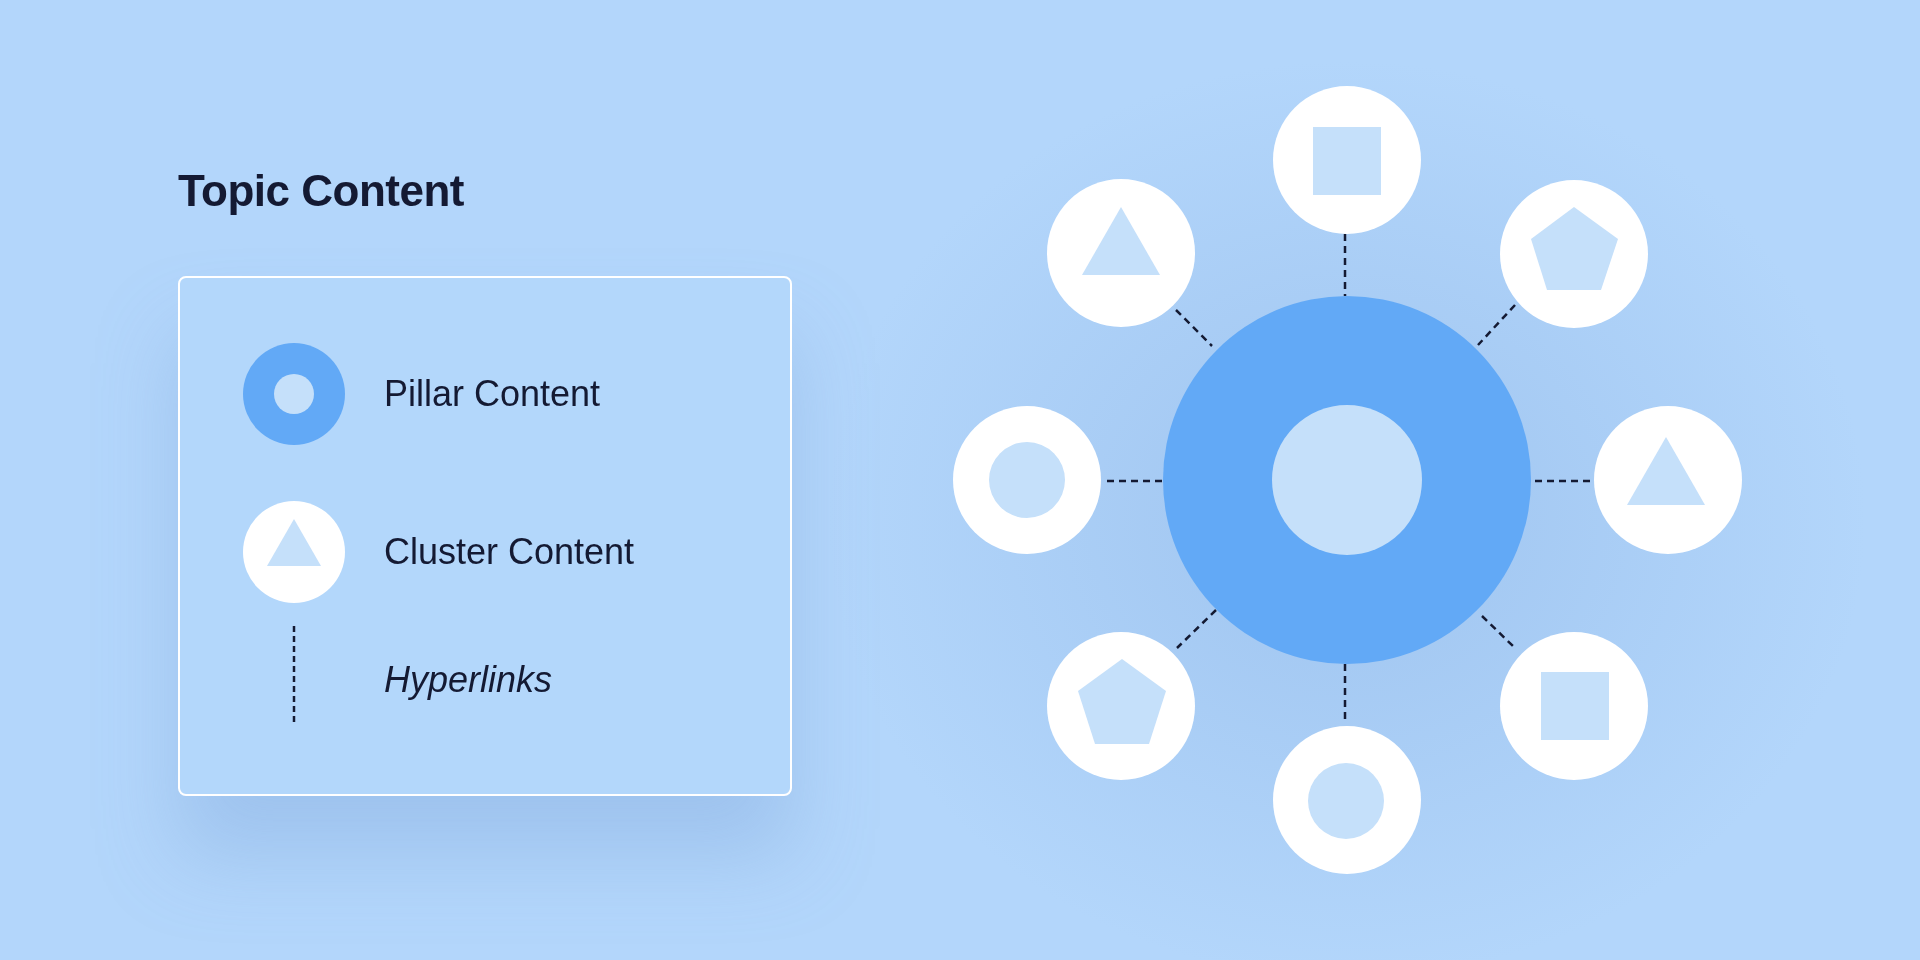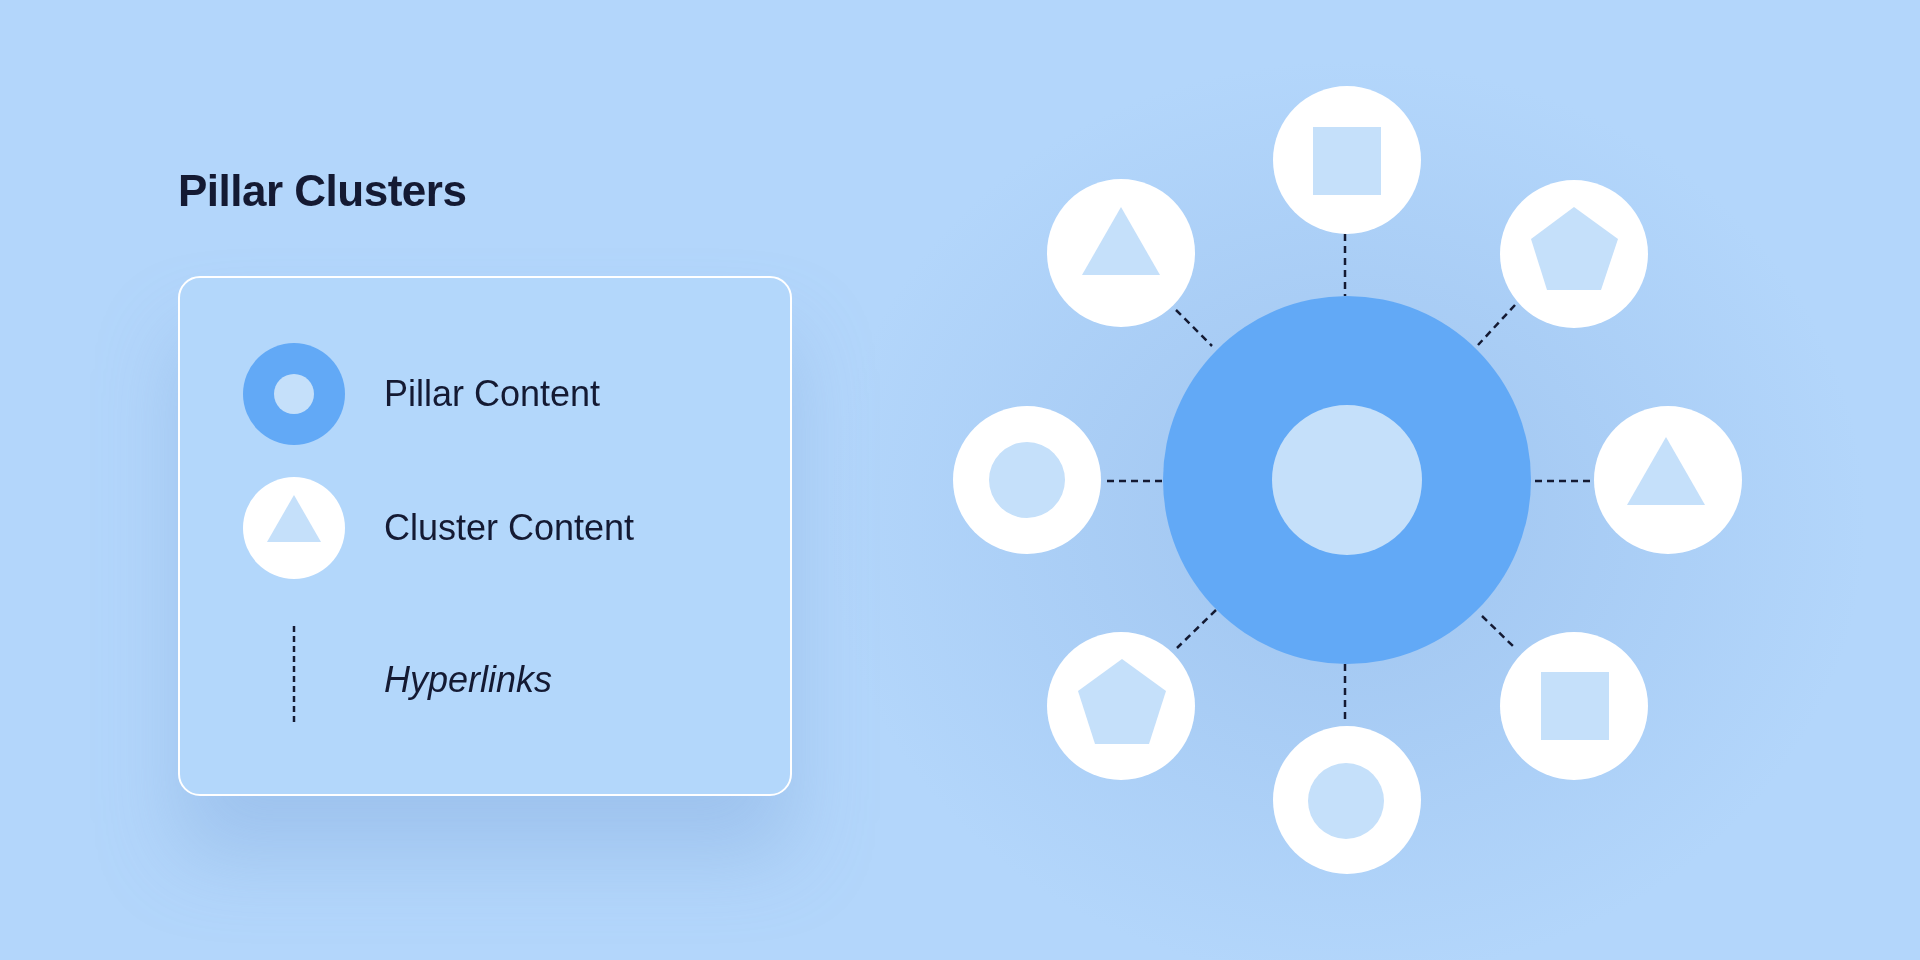--- a/index.html
+++ b/index.html
@@ -9,46 +9,46 @@
     font-family:"Liberation Sans", "DejaVu Sans", sans-serif;
     position:relative;
   }
   .title {
     position:absolute; left:178px; top:166px;
     font-size:44px; font-weight:700; color:#141a33; letter-spacing:-0.5px;
     margin:0;
   }
   .card {
     position:absolute; left:178px; top:276px; width:610px; height:516px;
-    border:2px solid #ffffff; border-radius:22px;
+    border:2px solid #ffffff; border-radius:8px;
     background:#b3d7fb;
     box-shadow: 0 60px 80px rgba(120,160,215,0.35);
   }
   .legend-row { position:absolute; left:0; width:100%; height:104px; }
   .legend-icon { position:absolute; left:62px; top:0; width:104px; height:104px; }
   .legend-label {
     position:absolute; left:204px; top:50%; transform:translateY(-50%);
     font-size:36px; color:#141a33; white-space:nowrap;
   }
   .diagram { position:absolute; left:0; top:0; width:1920px; height:960px; }
 </style>
 </head>
 <body>
 
-<h1 class="title">Pillar Clusters</h1>
+<h1 class="title">Topic Content</h1>
 
 <div class="card">
   <div class="legend-row" style="top:64px;">
     <svg class="legend-icon" viewBox="0 0 104 104">
       <circle cx="52" cy="52" r="51" fill="#62a9f6"></circle>
       <circle cx="52" cy="52" r="20" fill="#c5e0fa"></circle>
     </svg>
     <span class="legend-label">Pillar Content</span>
   </div>
-  <div class="legend-row" style="top:198px;">
+  <div class="legend-row" style="top:222px;">
     <svg class="legend-icon" viewBox="0 0 104 104">
       <circle cx="52" cy="52" r="51" fill="#ffffff"></circle>
       <polygon points="52,19 79,66 25,66" fill="#c5e0fa"></polygon>
     </svg>
     <span class="legend-label">Cluster Content</span>
   </div>
   <div class="legend-row" style="top:350px;font-style:italic;">
     <svg class="legend-icon" viewBox="0 0 104 104" style="top:-2px;height:104px;">
       <line x1="52" y1="0" x2="52" y2="100" stroke="#141a33" stroke-width="2.5" stroke-dasharray="6 4"></line>
     </svg>

